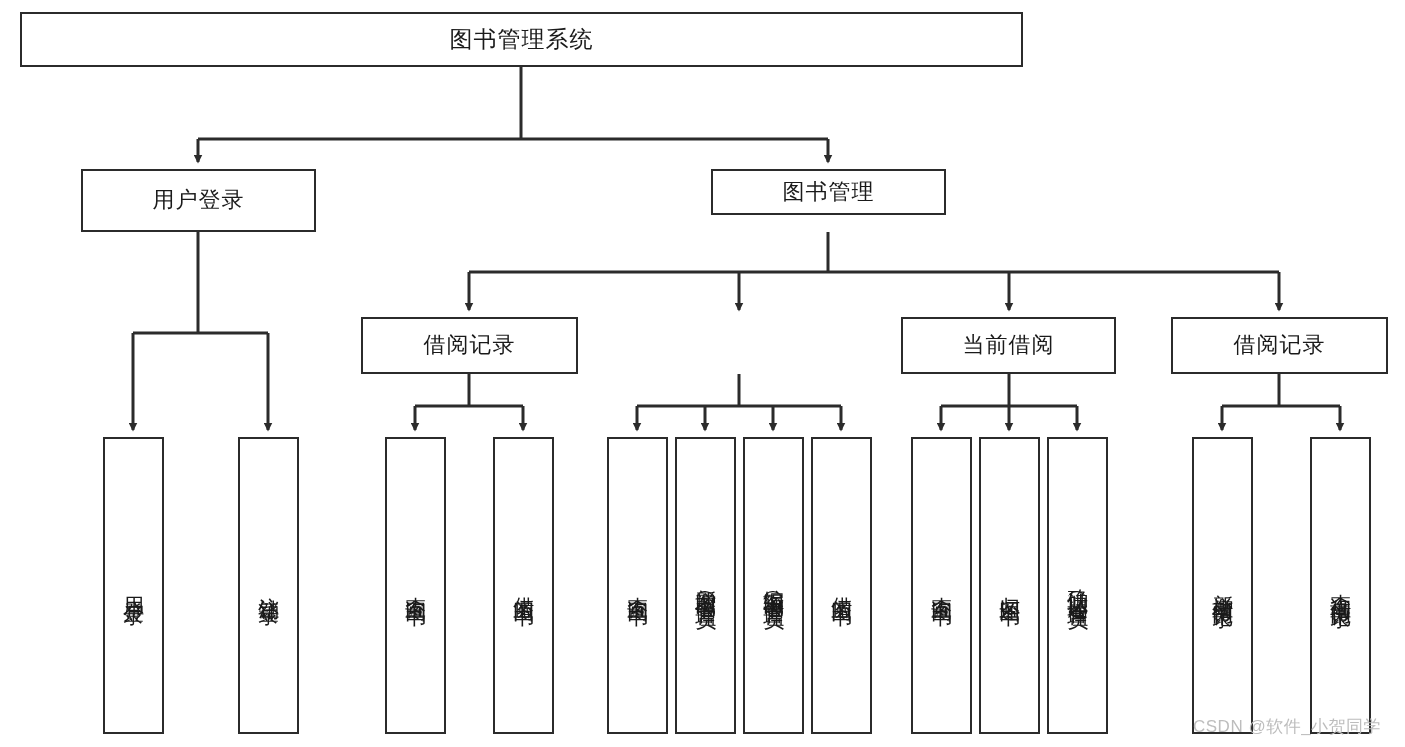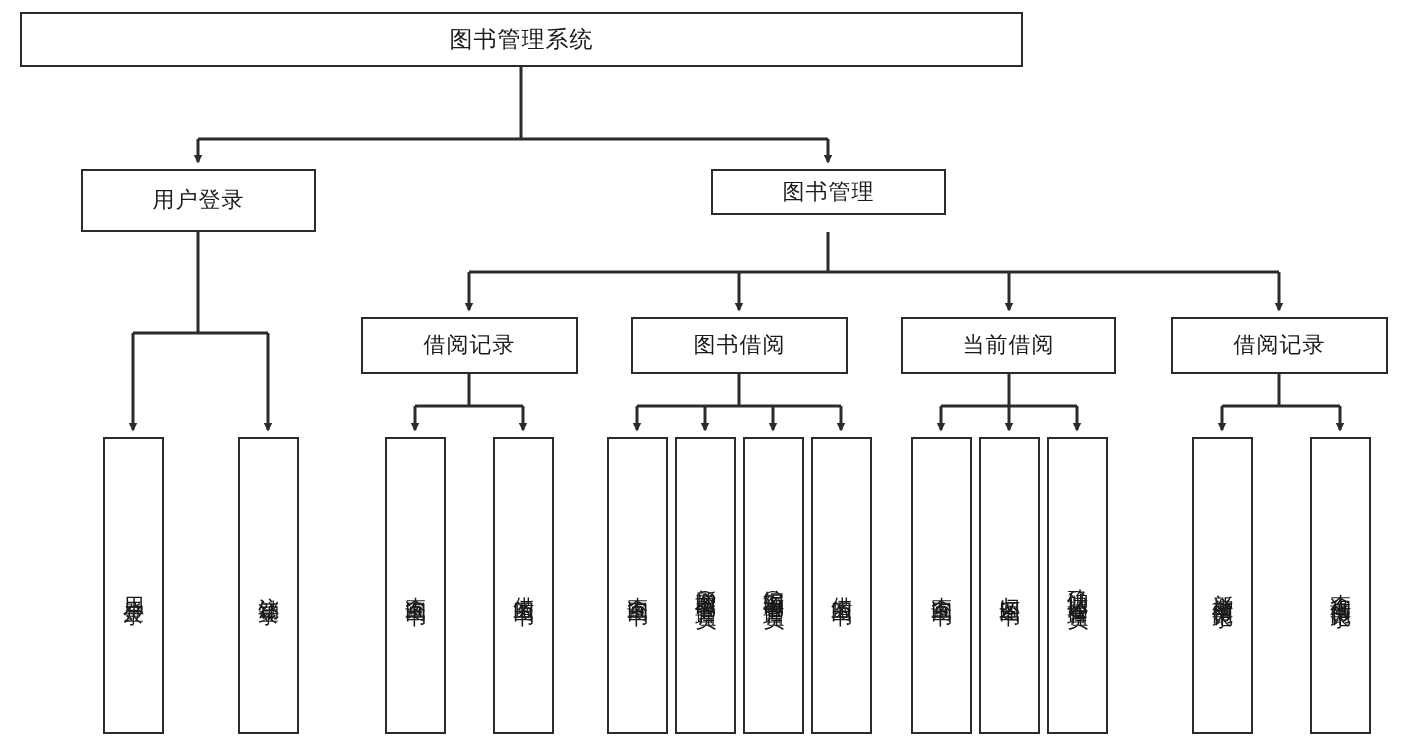--- a/index.html
+++ b/index.html
@@ -130,23 +130,20 @@
   <div class="node h" style="left:81px; top:169px; width:235px; height:63px;">
     <span>用户登录</span>
   </div>
   <div class="node h" style="left:711px; top:169px; width:235px; height:46px;">
     <span>图书管理</span>
   </div>
 
   <div class="node h" style="left:361px; top:317px; width:217px; height:57px;">
     <span>借阅记录</span>
   </div>
-  <div class="node h" style="left:631px; top:317px; width:217px; height:57px;">
-    <span>图书借阅</span>
-  </div>
   <div class="node h" style="left:901px; top:317px; width:215px; height:57px;">
     <span>当前借阅</span>
   </div>
   <div class="node h" style="left:1171px; top:317px; width:217px; height:57px;">
     <span>借阅记录</span>
   </div>
 
   <div class="node v" style="left:103px; top:437px; width:61px; height:297px;">
     <span class="vtext">用户登录</span>
   </div>
@@ -184,14 +181,15 @@
     <span class="vtext">确认归还（管理员）</span>
   </div>
 
   <div class="node v" style="left:1192px; top:437px; width:61px; height:297px;">
     <span class="vtext">新增借阅记录</span>
   </div>
   <div class="node v" style="left:1310px; top:437px; width:61px; height:297px;">
     <span class="vtext">查询借阅记录</span>
   </div>
 
+  <div class="watermark" style="left:1193px; top:715px;">CSDN @软件_小贺同学</div>
 
 </div>
 
 </body></html>

